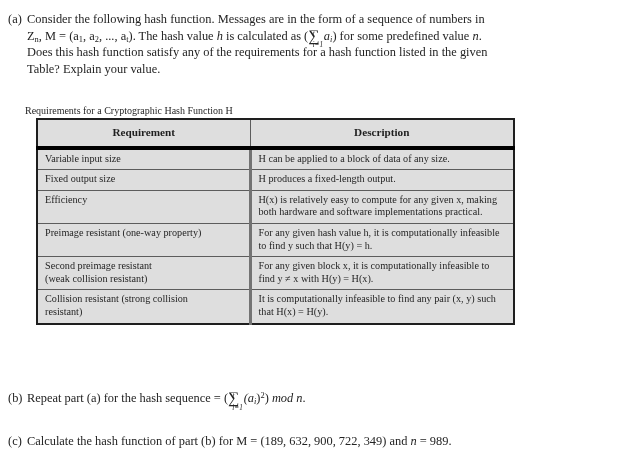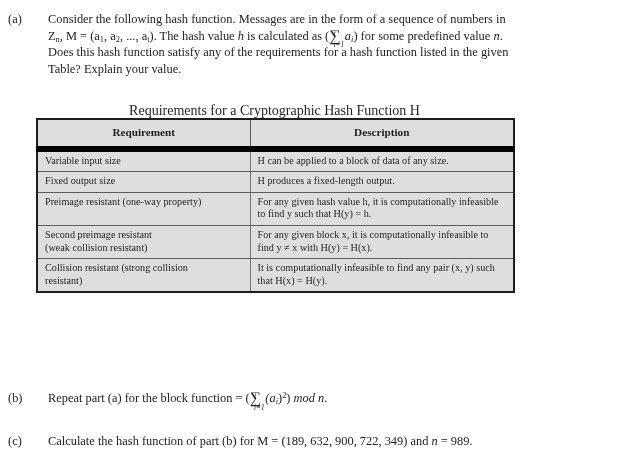--- a/index.html
+++ b/index.html
@@ -30,21 +30,21 @@
     color: #232323;
   }
   .qlabel {
     position: absolute;
     left: 0;
     top: 0;
     width: 26px;
     text-align: left;
   }
   .qbody {
-    margin-left: 40px;
+    margin-left: 19px;
     text-align: left;
   }
 
   #part-a { left: 8px; top: 11px; width: 606px; }
   #part-b { left: 8px; top: 390px; width: 600px; }
   #part-c { left: 8px; top: 433px; width: 600px; }
 
   .it { font-style: italic; }
   .mathvar { font-style: italic; font-family: "Liberation Serif", serif; }
 
@@ -88,25 +88,24 @@
     left: 0.60em;
     top: 1.08em;
     font-size: 0.58em;
     font-style: italic;
     white-space: nowrap;
   }
 
   
   #table-caption {
     position: absolute;
-    left: 36px;
+    left: 25px;
     top: 105px;
     width: 477px;
-    text-align: center;
-    font-size: 14px;
+    font-size: 10px;
     line-height: 12px;
     color: #262626;
   }
 
   #requirements-table {
     position: absolute;
     left: 36px;
     top: 118px;
     width: 477px;
     border-collapse: collapse;
@@ -126,23 +125,23 @@
     font-size: 10.2px;
     line-height: 12.6px;
     color: #1f1f1f;
   }
   #requirements-table thead th {
     text-align: center;
     font-weight: bold;
     font-size: 11.2px;
     padding-top: 6px;
     padding-bottom: 7px;
-    border-bottom: 6px solid #000000;
-  }
-  #requirements-table tbody td:first-child { border-right: 1px solid #737373; }
+    border-bottom: 4px solid #000000;
+  }
+  #requirements-table tbody td:first-child { border-right: 3px solid #737373; }
 
   .nowrapcell { white-space: pre-line; }
 </style>
 </head>
 <body>
 
 <div class="page">
 
   <div class="qblock" id="part-a">
     <span class="qlabel">(a)</span>
@@ -173,39 +172,43 @@
     <tbody>
       <tr>
         <td class="nowrapcell">Variable input size</td>
         <td>H can be applied to a block of data of any size.</td>
       </tr>
       <tr>
         <td class="nowrapcell">Fixed output size</td>
         <td>H produces a fixed-length output.</td>
       </tr>
       <tr>
+        <td class="nowrapcell">Efficiency</td>
+        <td>H(x) is relatively easy to compute for any given x, making both hardware and software implementations practical.</td>
+      </tr>
+      <tr>
         <td class="nowrapcell">Preimage resistant (one-way property)</td>
         <td>For any given hash value h, it is computationally infeasible to find y such that H(y) = h.</td>
       </tr>
       <tr>
         <td class="nowrapcell">Second preimage resistant
 (weak collision resistant)</td>
         <td>For any given block x, it is computationally infeasible to find y ≠ x with H(y) = H(x).</td>
       </tr>
       <tr>
         <td class="nowrapcell">Collision resistant (strong collision
 resistant)</td>
         <td>It is computationally infeasible to find any pair (x, y) such that H(x) = H(y).</td>
       </tr>
     </tbody>
   </table>
 
   <div class="qblock" id="part-b">
     <span class="qlabel">(b)</span>
-    <div class="qbody"><span>Repeat part (a) for the block function = (</span><span class="sum"><span class="sigma">∑</span><span class="lim-top">t</span><span class="lim-bot">i=1</span></span><span class="mathvar">(a</span><sub class="mathvar">i</sub><span>)</span><sup>2</sup><span>)</span> <span class="it">mod n</span><span>.</span></div>
+    <div class="qbody"><span>Repeat part (a) for the hash sequence = (</span><span class="sum"><span class="sigma">∑</span><span class="lim-top">t</span><span class="lim-bot">i=1</span></span><span class="mathvar">(a</span><sub class="mathvar">i</sub><span>)</span><sup>2</sup><span>)</span> <span class="it">mod n</span><span>.</span></div>
   </div>
 
   <div class="qblock" id="part-c">
     <span class="qlabel">(c)</span>
     <div class="qbody"><span>Calculate the hash function of part (b) for M = (189, 632, 900, 722, 349) and </span><span class="mathvar">n</span><span> = 989.</span></div>
   </div>
 
 </div>
 
 </body></html>

